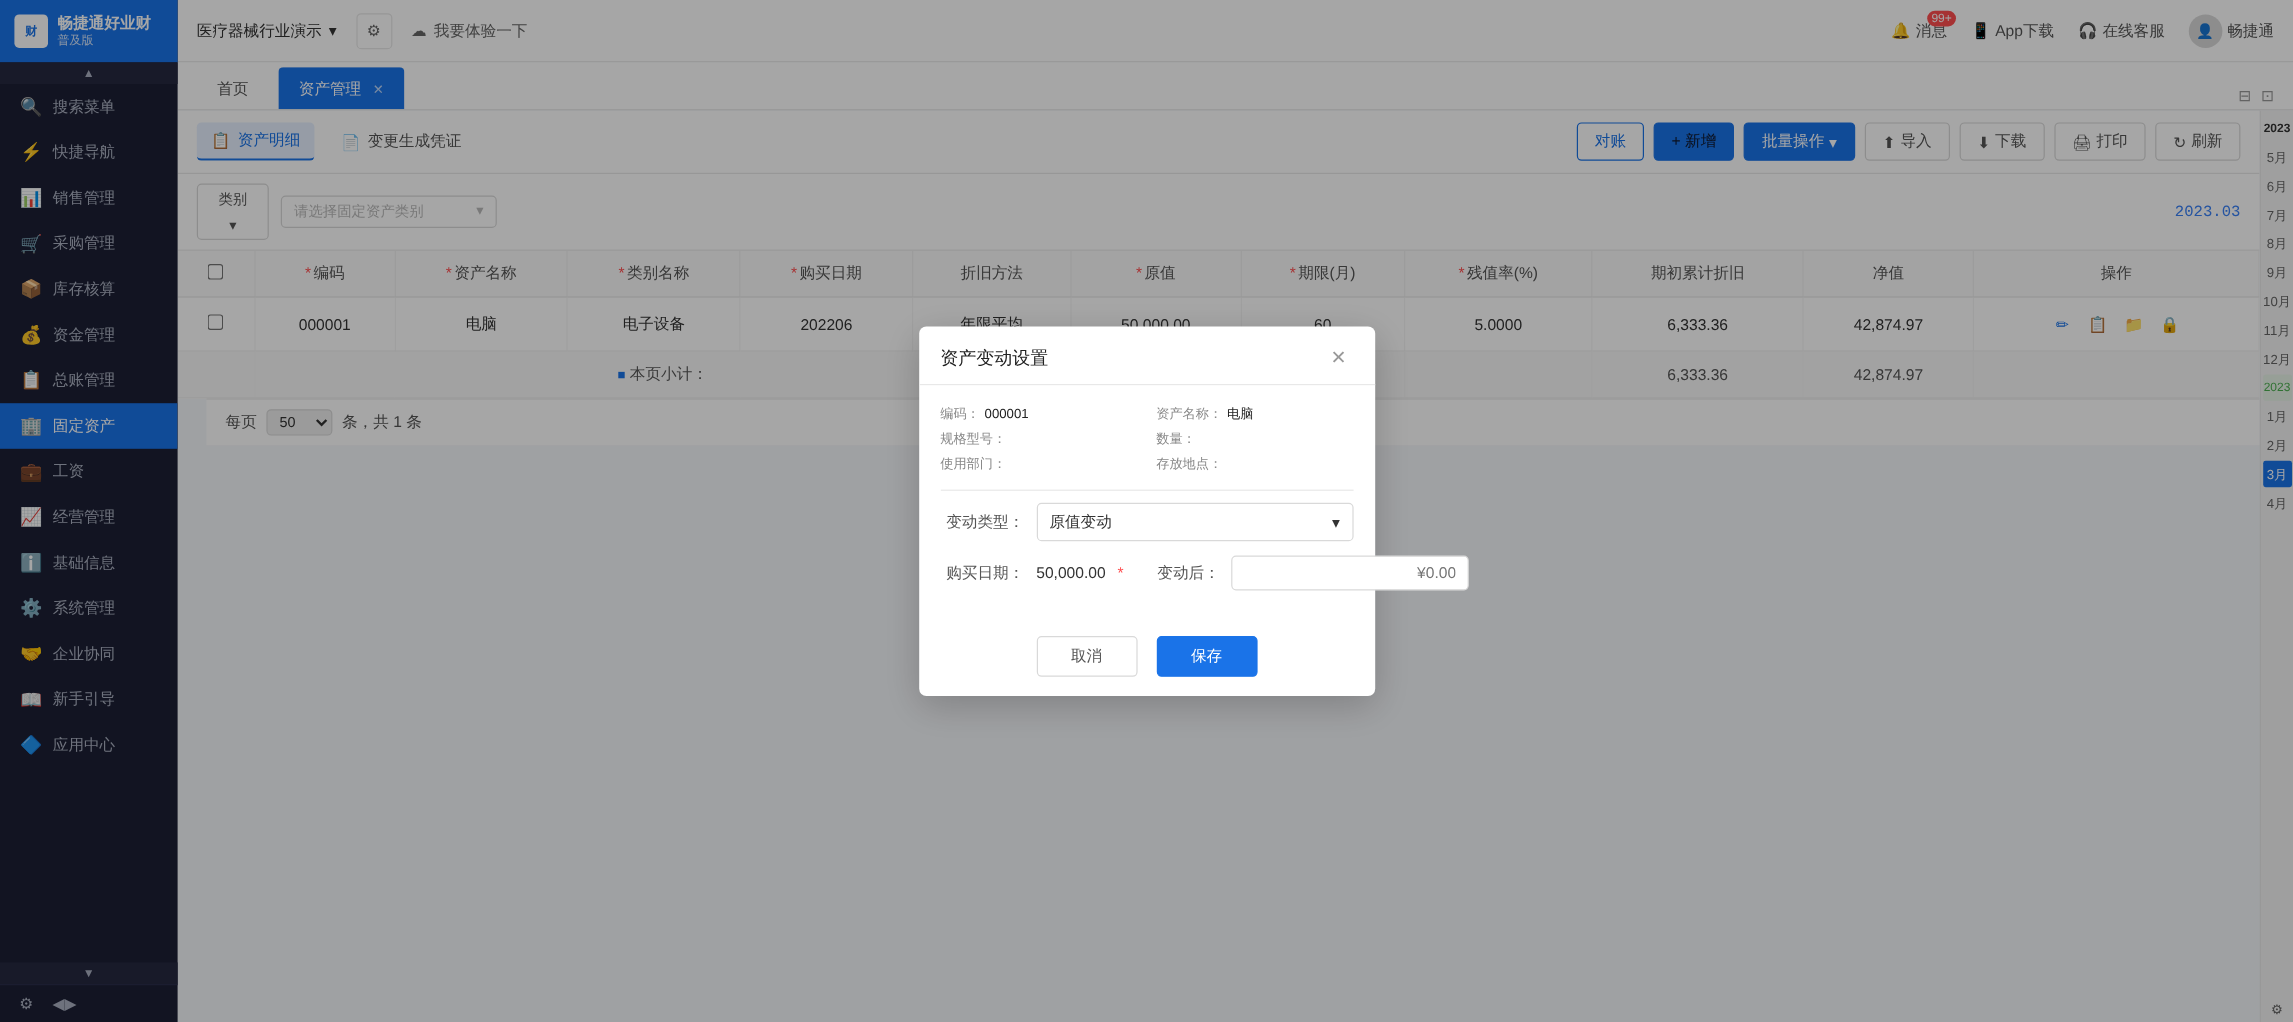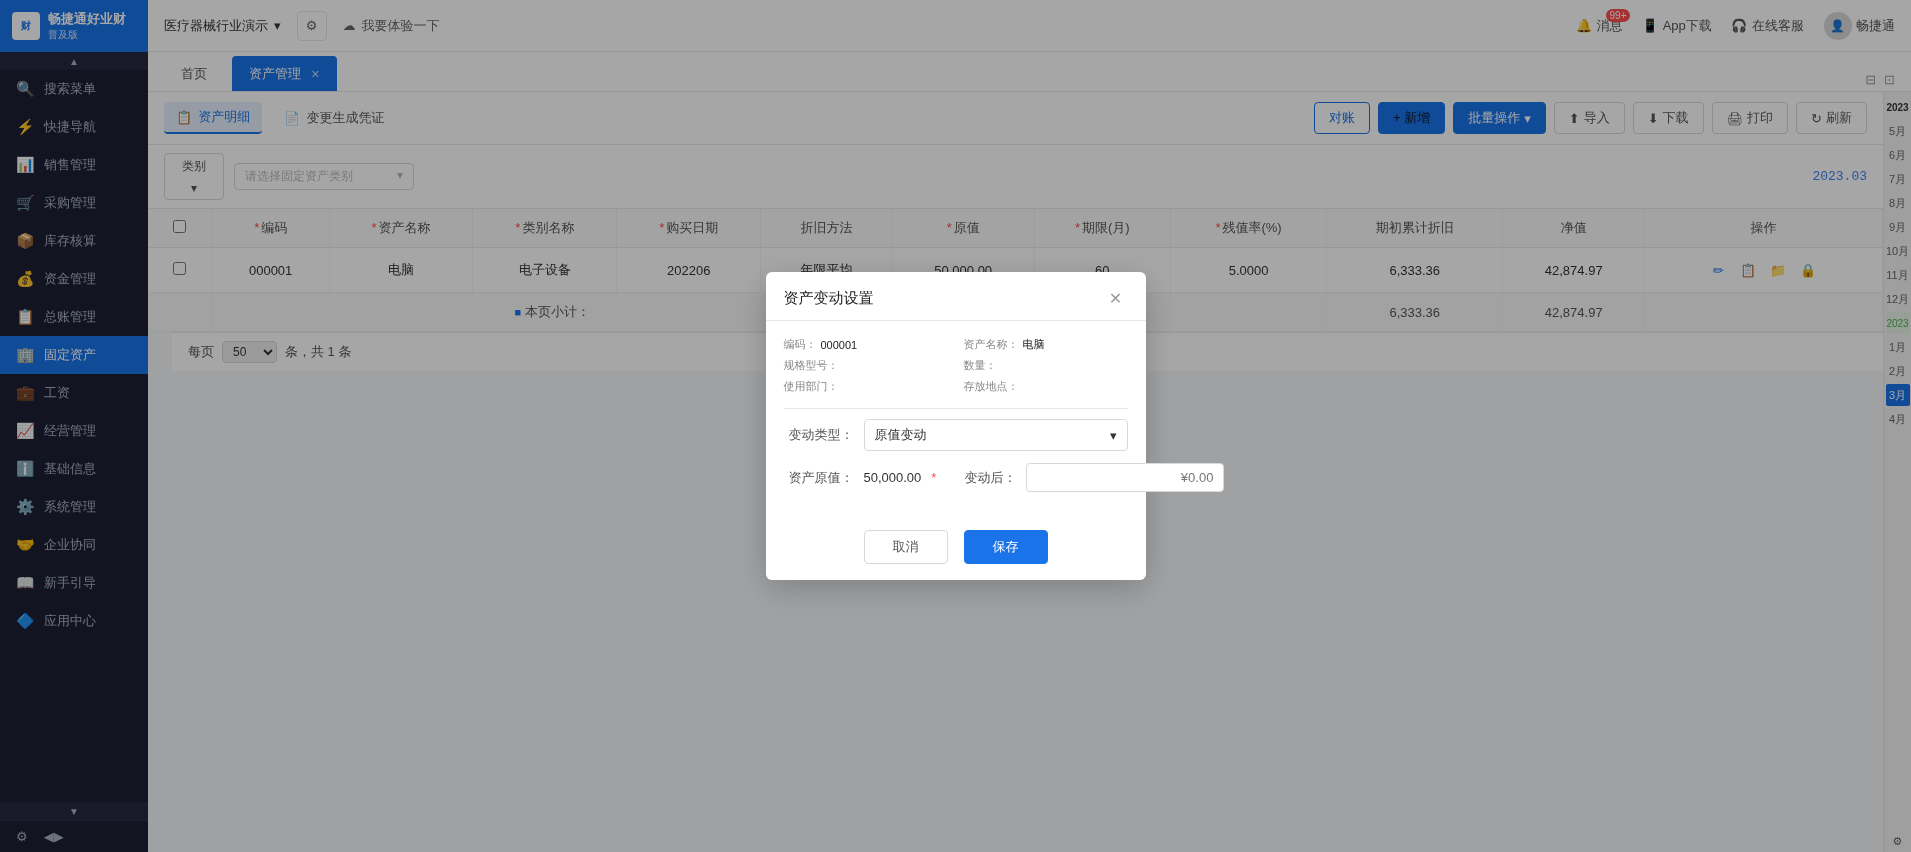--- a/index.html
+++ b/index.html
@@ -772,21 +772,21 @@
       </div>
       <div class="modal-divider"></div>
       <div class="modal-form-row">
         <span class="modal-form-label">变动类型：</span>
         <div class="modal-select">
           <span>原值变动</span>
           <span>▾</span>
         </div>
       </div>
       <div class="modal-form-row">
-        <span class="modal-form-label">资产原值：</span>
+        <span class="modal-form-label">购买日期：</span>
         <span class="modal-input" style="border:none; padding:6px 0; color:#333;">50,000.00</span>
         <span style="color:#ff4d4f; font-size:13px;">*</span>
         <span class="modal-form-label">变动后：</span>
         <input class="modal-input placeholder" placeholder="¥0.00" style="flex: 1 1 0%; text-align: right;">
       </div>
     </div>
     <div class="modal-footer">
       <button class="btn-cancel">取消</button>
       <button class="btn-save">保存</button>
     </div>

